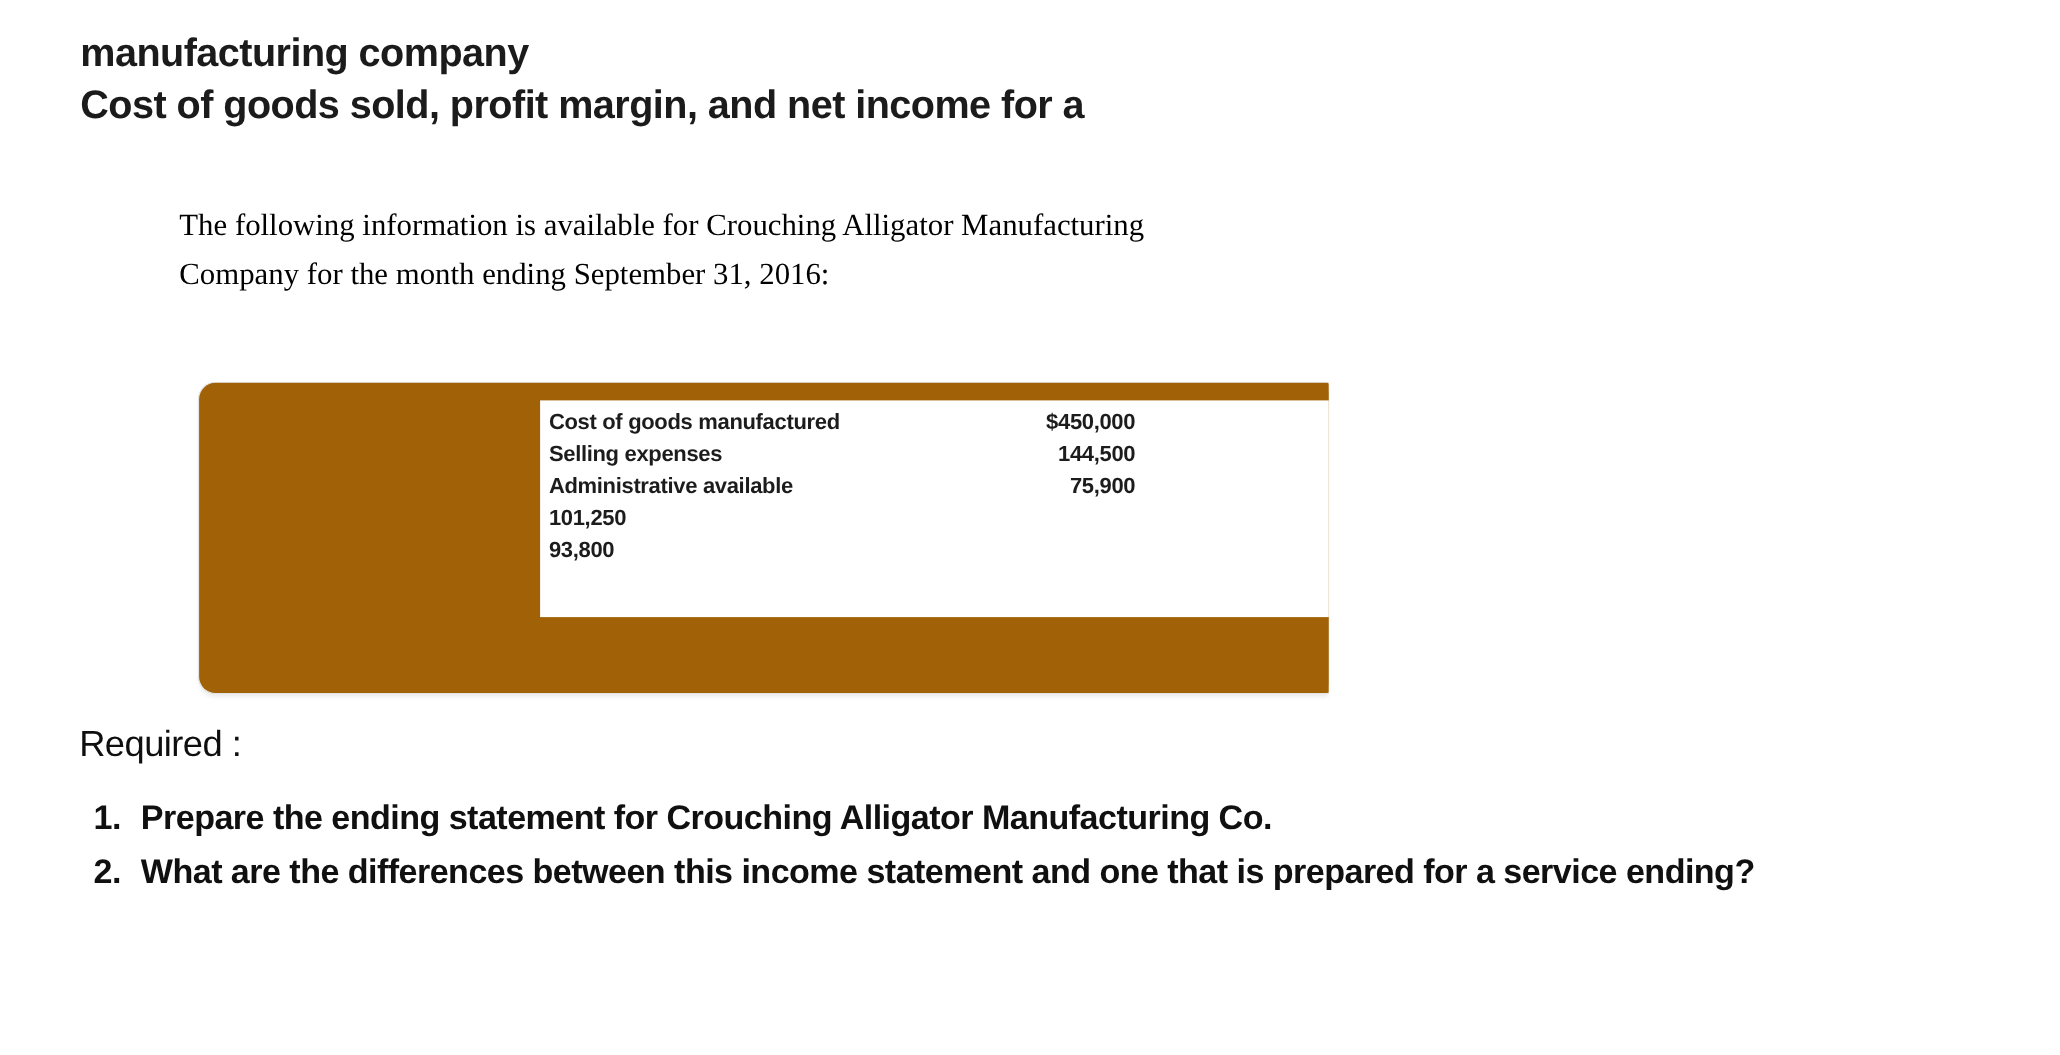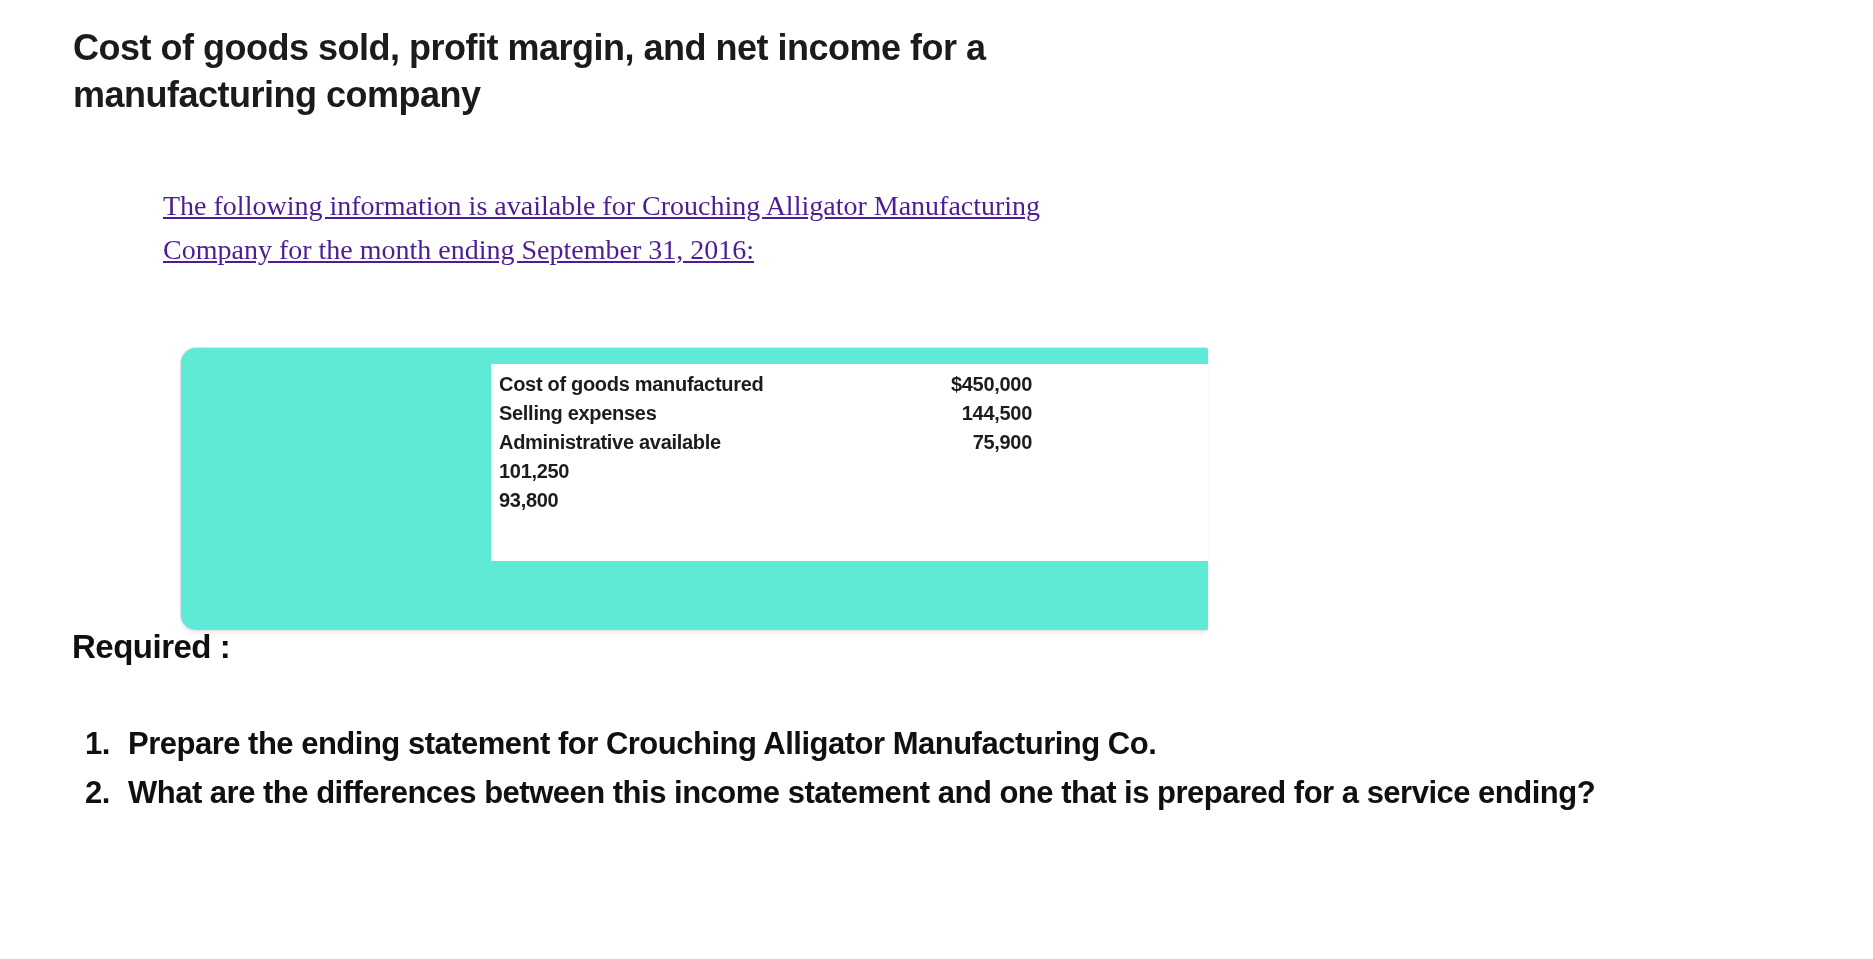--- a/index.html
+++ b/index.html
@@ -26,31 +26,30 @@
     color: #1b1b1b;
   }
 
   .intro-text {
     position: absolute;
     left: 163px;
     top: 184px;
     font-family: "Liberation Serif", serif;
     font-size: 28px;
     line-height: 44px;
-    color: #4c1d95;
-    text-decoration: underline;
+    color: #000000;
   }
 
   .info-box {
     position: absolute;
     left: 180px;
     top: 347px;
     width: 1028px;
     height: 284px;
-    background: #5eead4;
+    background: #a16207;
     border: 1px solid #e4e4e6;
     border-right: none;
     border-radius: 16px 2px 2px 16px;
     box-shadow: 0 3px 4px -1px rgba(0,0,0,0.08);
     box-sizing: border-box;
   }
 
   .table-panel {
     position: absolute;
     left: 310px;
@@ -76,23 +75,23 @@
     font-weight: 700;
     letter-spacing: -0.3px;
     color: #1c1c1c;
   }
   .info-row .row-label { text-align: left; }
   .info-row .row-value { }
 
   .required-heading {
     position: absolute;
     left: 72px;
-    top: 628px;
+    top: 657px;
     font-size: 33px;
-    font-weight: 700;
+    font-weight: 400;
     letter-spacing: -0.5px;
     color: #0f0f0f;
     text-align: center;
   }
 
   .question-list {
     position: absolute;
     left: 85px;
     top: 724px;
     width: 1760px;
@@ -111,22 +110,22 @@
     flex: 0 0 43px;
   }
   .question-text {
     flex: 1 1 auto;
   }
 </style>
 </head>
 <body>
 
 <div class="page-title">
+  <div>manufacturing company</div>
   <div>Cost of goods sold, profit margin, and net income for a</div>
-  <div>manufacturing company</div>
 </div>
 
 <div class="intro-text">
   <div>The following information is available for Crouching Alligator Manufacturing</div>
   <div>Company for the month ending September 31, 2016:</div>
 </div>
 
 <div class="info-box">
   <div class="table-panel">
     <div class="info-table">

